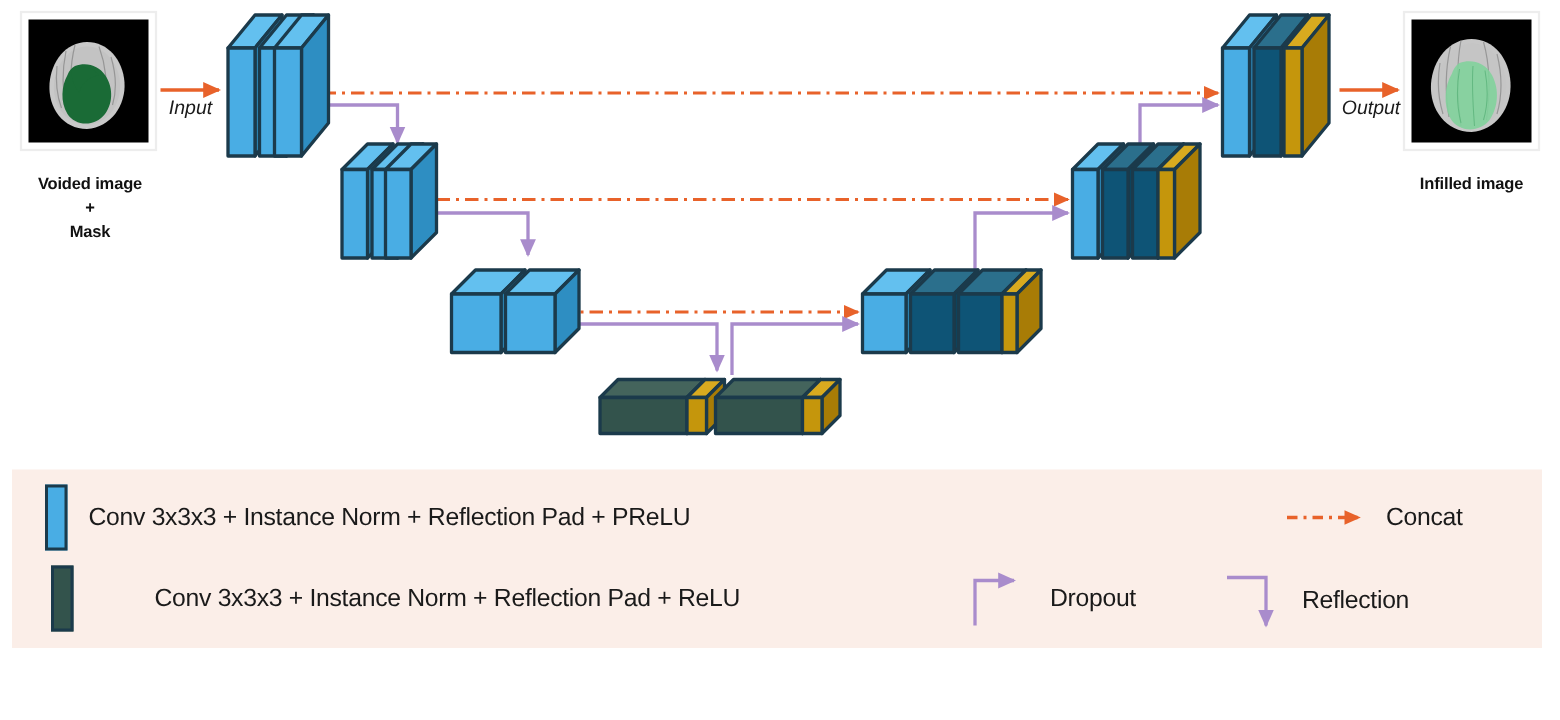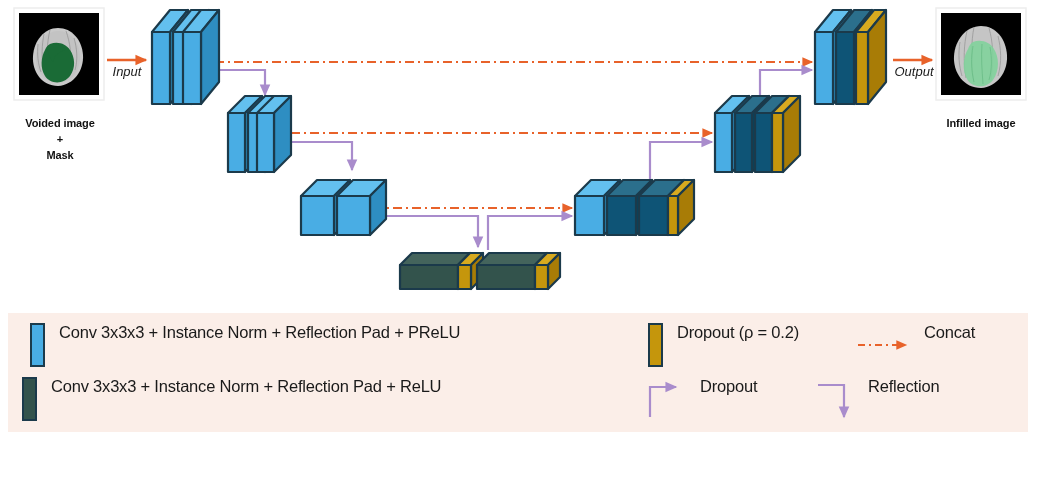--- a/index.html
+++ b/index.html
@@ -47,21 +47,21 @@
     height: 119px;
     background: #fbeee8;
   }
   .lg-row {
     position: absolute;
     left: 0;
     width: 100%;
     height: 59px;
     display: block;
   }
-  .lg-item { position: absolute; display: flex; }
+  .lg-item { position: absolute; display: flex; align-items: center; }
   .swatch {
     width: 15px;
     height: 44px;
     border: 2px solid #1b3a4b;
     box-sizing: border-box;
     flex: none;
   }
   .lg-text {
     font-size: 16.5px;
     color: #1a1a1a;
@@ -307,41 +307,37 @@
 
 <div id="legend">
 
   <div class="lg-row" style="top:4px;">
 
     <div class="lg-item" style="left:22px; top:6px;">
       <span class="swatch" style="background:#49ade4;"></span>
       <span class="lg-text lg-gap">Conv 3x3x3 + Instance Norm + Reflection Pad + PReLU</span>
     </div>
 
-    <div class="lg-item" style="left:640px; top:6px;">
-      <span class="swatch" style="background:#c5960c;"></span>
-      <span class="lg-text lg-gap">Dropout (ρ = 0.2)</span>
-    </div>
 
     <div class="lg-item" style="left:848px; top:6px;">
       <svg width="60" height="44" viewBox="0 0 60 44">
         <defs>
           <marker id="lg-mk-orange" viewBox="0 0 10 10" refX="8" refY="5" markerWidth="5.5" markerHeight="5.5" orient="auto-start-reverse">
             <path d="M0,1 L9,5 L0,9 z" fill="#e8622a"></path>
           </marker>
         </defs>
         <line x1="2" y1="22" x2="50" y2="22" stroke="#e8622a" stroke-width="2.2" stroke-dasharray="7 4 2 4" marker-end="url(#lg-mk-orange)"></line>
       </svg>
       <span class="lg-text" style="margin-left:8px;">Concat</span>
     </div>
   </div>
 
   <div class="lg-row" style="top:62px;">
 
-    <div class="lg-item" style="left:14px; top:2px;">
+    <div class="lg-item" style="left:26px; top:2px;gap:40px;">
       <span class="swatch" style="background:#33534c;"></span>
       <span class="lg-text lg-gap">Conv 3x3x3 + Instance Norm + Reflection Pad + ReLU</span>
     </div>
 
     <div class="lg-item" style="left:638px; top:2px;">
       <svg width="44" height="44" viewBox="0 0 44 44">
         <defs>
           <marker id="lg-mk-purple-a" viewBox="0 0 10 10" refX="8" refY="5" markerWidth="6" markerHeight="6" orient="auto-start-reverse">
             <path d="M0,1 L9,5 L0,9 z" fill="#a98ccc"></path>
           </marker>

